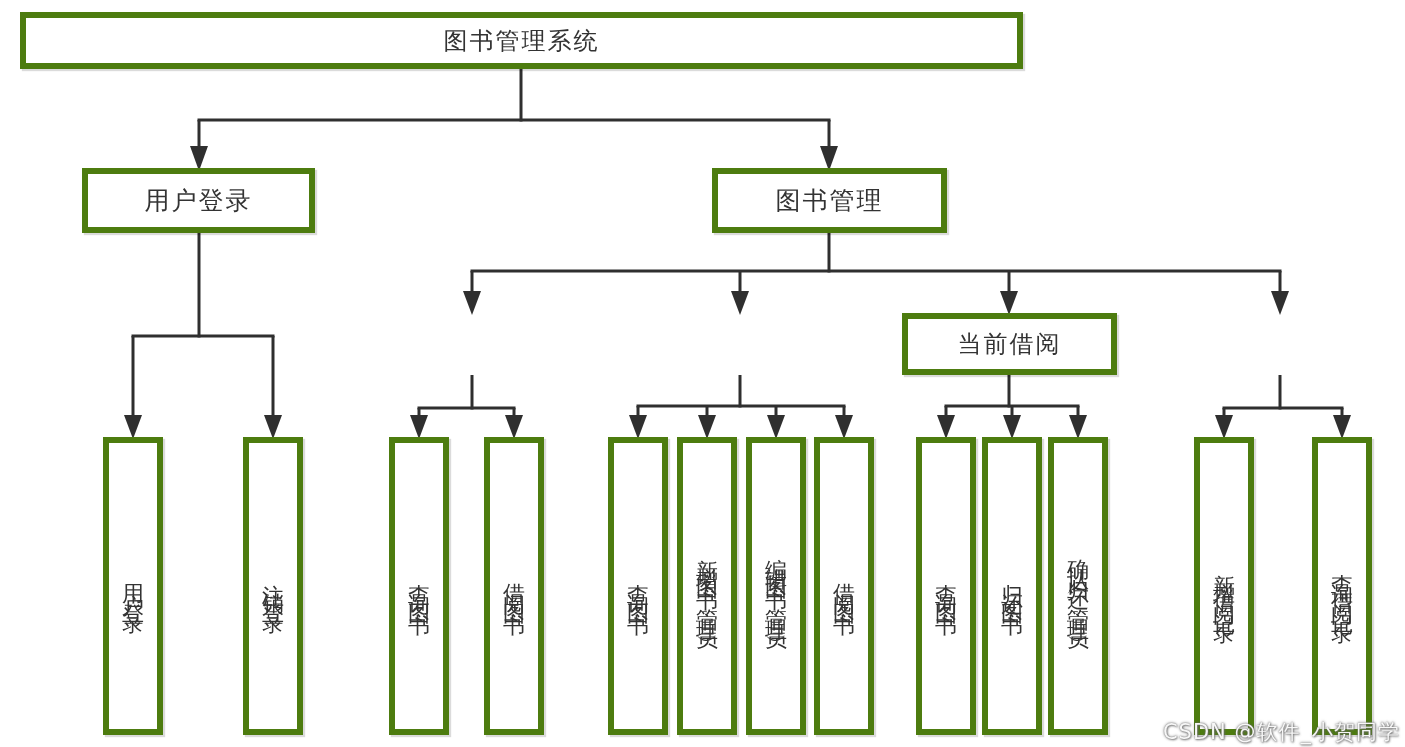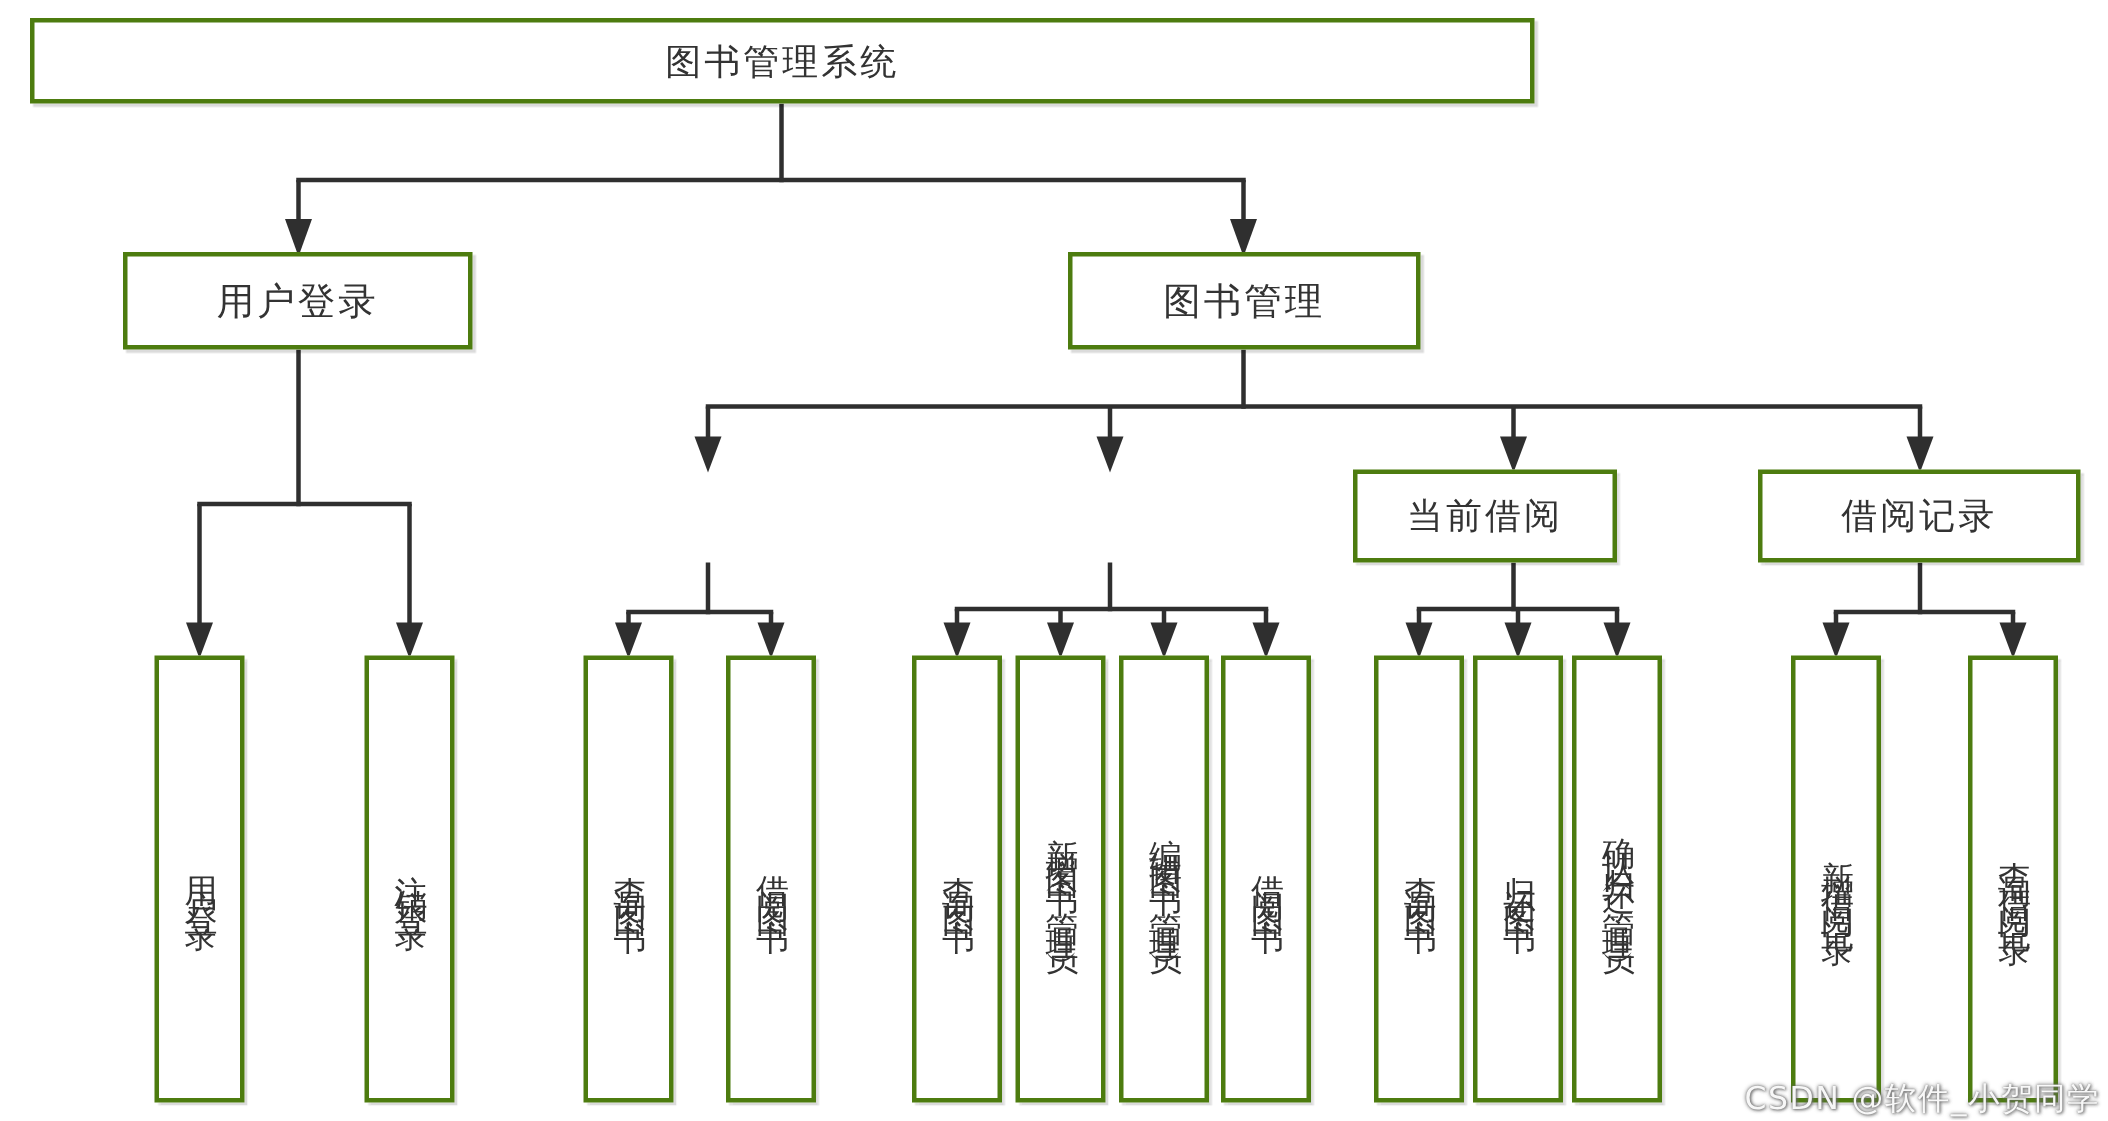--- a/index.html
+++ b/index.html
@@ -15,21 +15,21 @@
   }
 
   .connectors {
     position: absolute;
     inset: 0;
     pointer-events: none;
   }
 
   .node {
     position: absolute;
-    border: 3px solid #4d7c0f;
+    border: 6px solid #4d7c0f;
     background: #ffffff;
     display: flex;
     align-items: center;
     justify-content: center;
     color: #333333;
     box-shadow: 2px 2px 1px rgba(0,0,0,0.14);
   }
 
   .hlabel { font-size: 25px; letter-spacing: 2px; white-space: nowrap; }
   .root  .hlabel { font-size: 24px; }
@@ -128,25 +128,22 @@
     <span class="hlabel">图书管理系统</span>
   </div>
 
   <div class="node" style="left:82px; top:168px; width:233px; height:65px;">
     <span class="hlabel">用户登录</span>
   </div>
   <div class="node" style="left:712px; top:168px; width:235px; height:65px;">
     <span class="hlabel">图书管理</span>
   </div>
 
-  <div class="node mid" style="left:902px; top:313px; width:176px; height:62px;">
+  <div class="node mid" style="left:902px; top:313px; width:215px; height:62px;">
     <span class="hlabel">当前借阅</span>
-  </div>
-  <div class="node mid" style="left:1172px; top:313px; width:215px; height:62px;">
-    <span class="hlabel">借阅记录</span>
   </div>
 
   <div class="node vnode" style="left:103px;">
     <span class="vtext">用户登录</span>
   </div>
   <div class="node vnode" style="left:243px;">
     <span class="vtext">注销登录</span>
   </div>
 
   <div class="node vnode" style="left:389px;">

